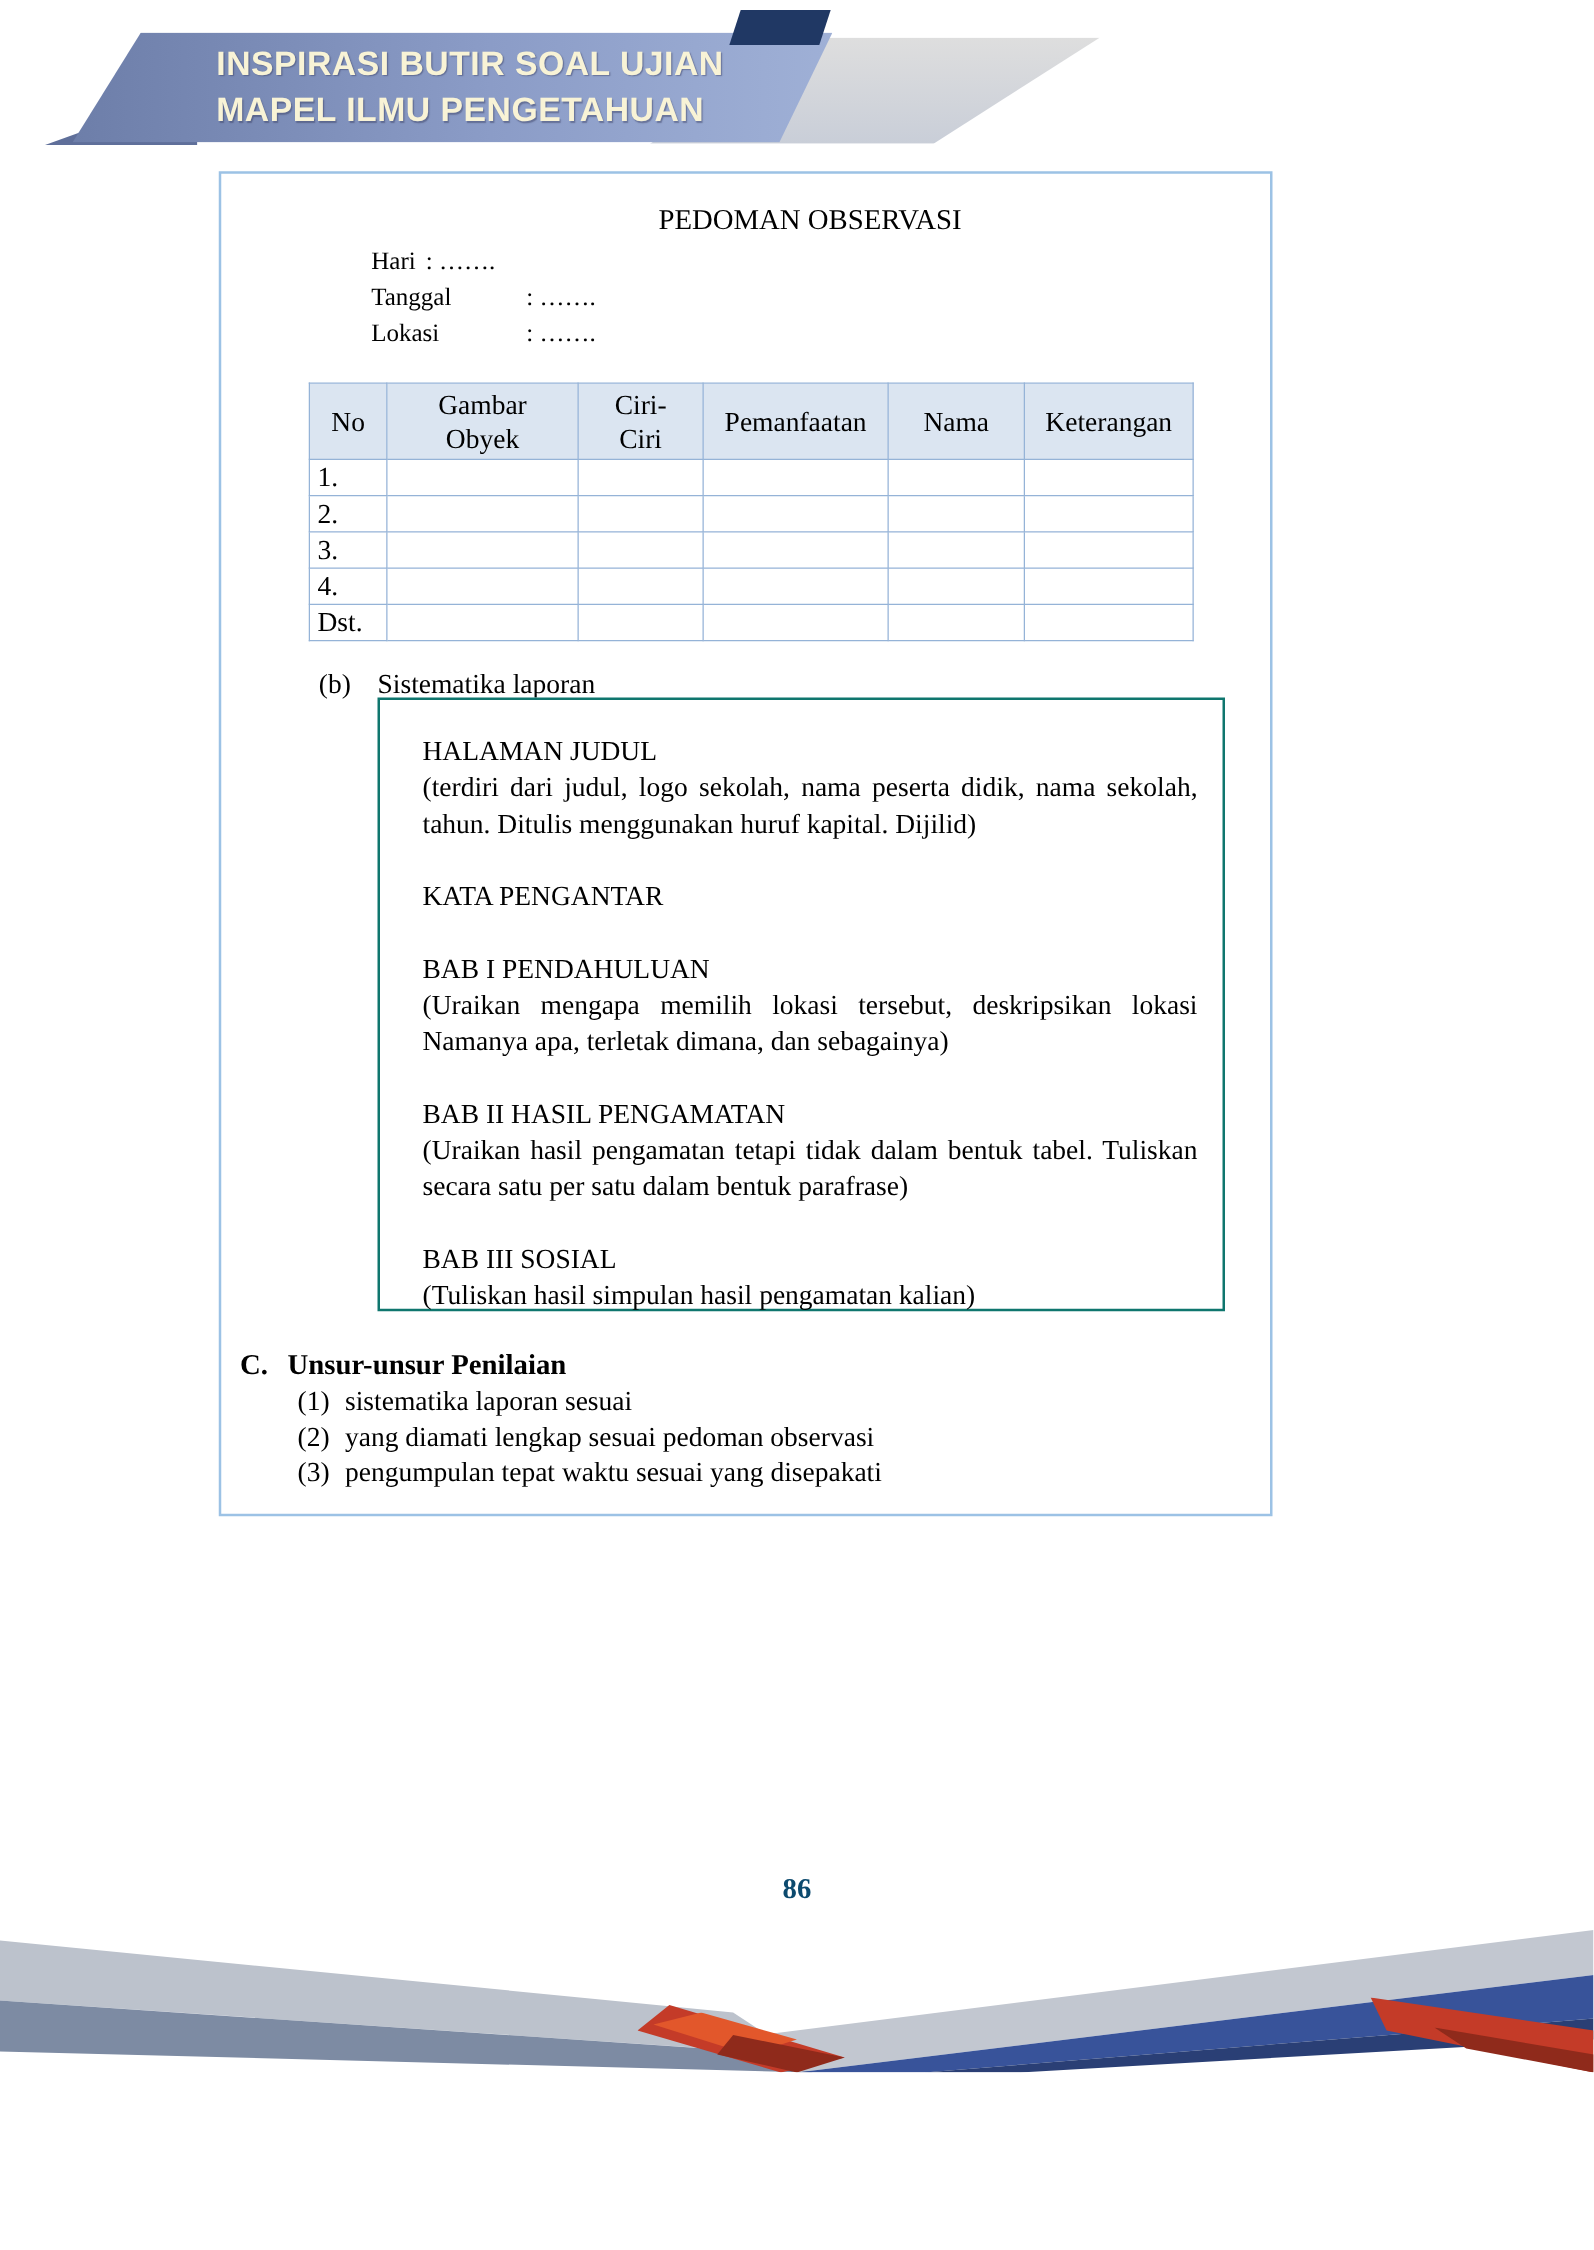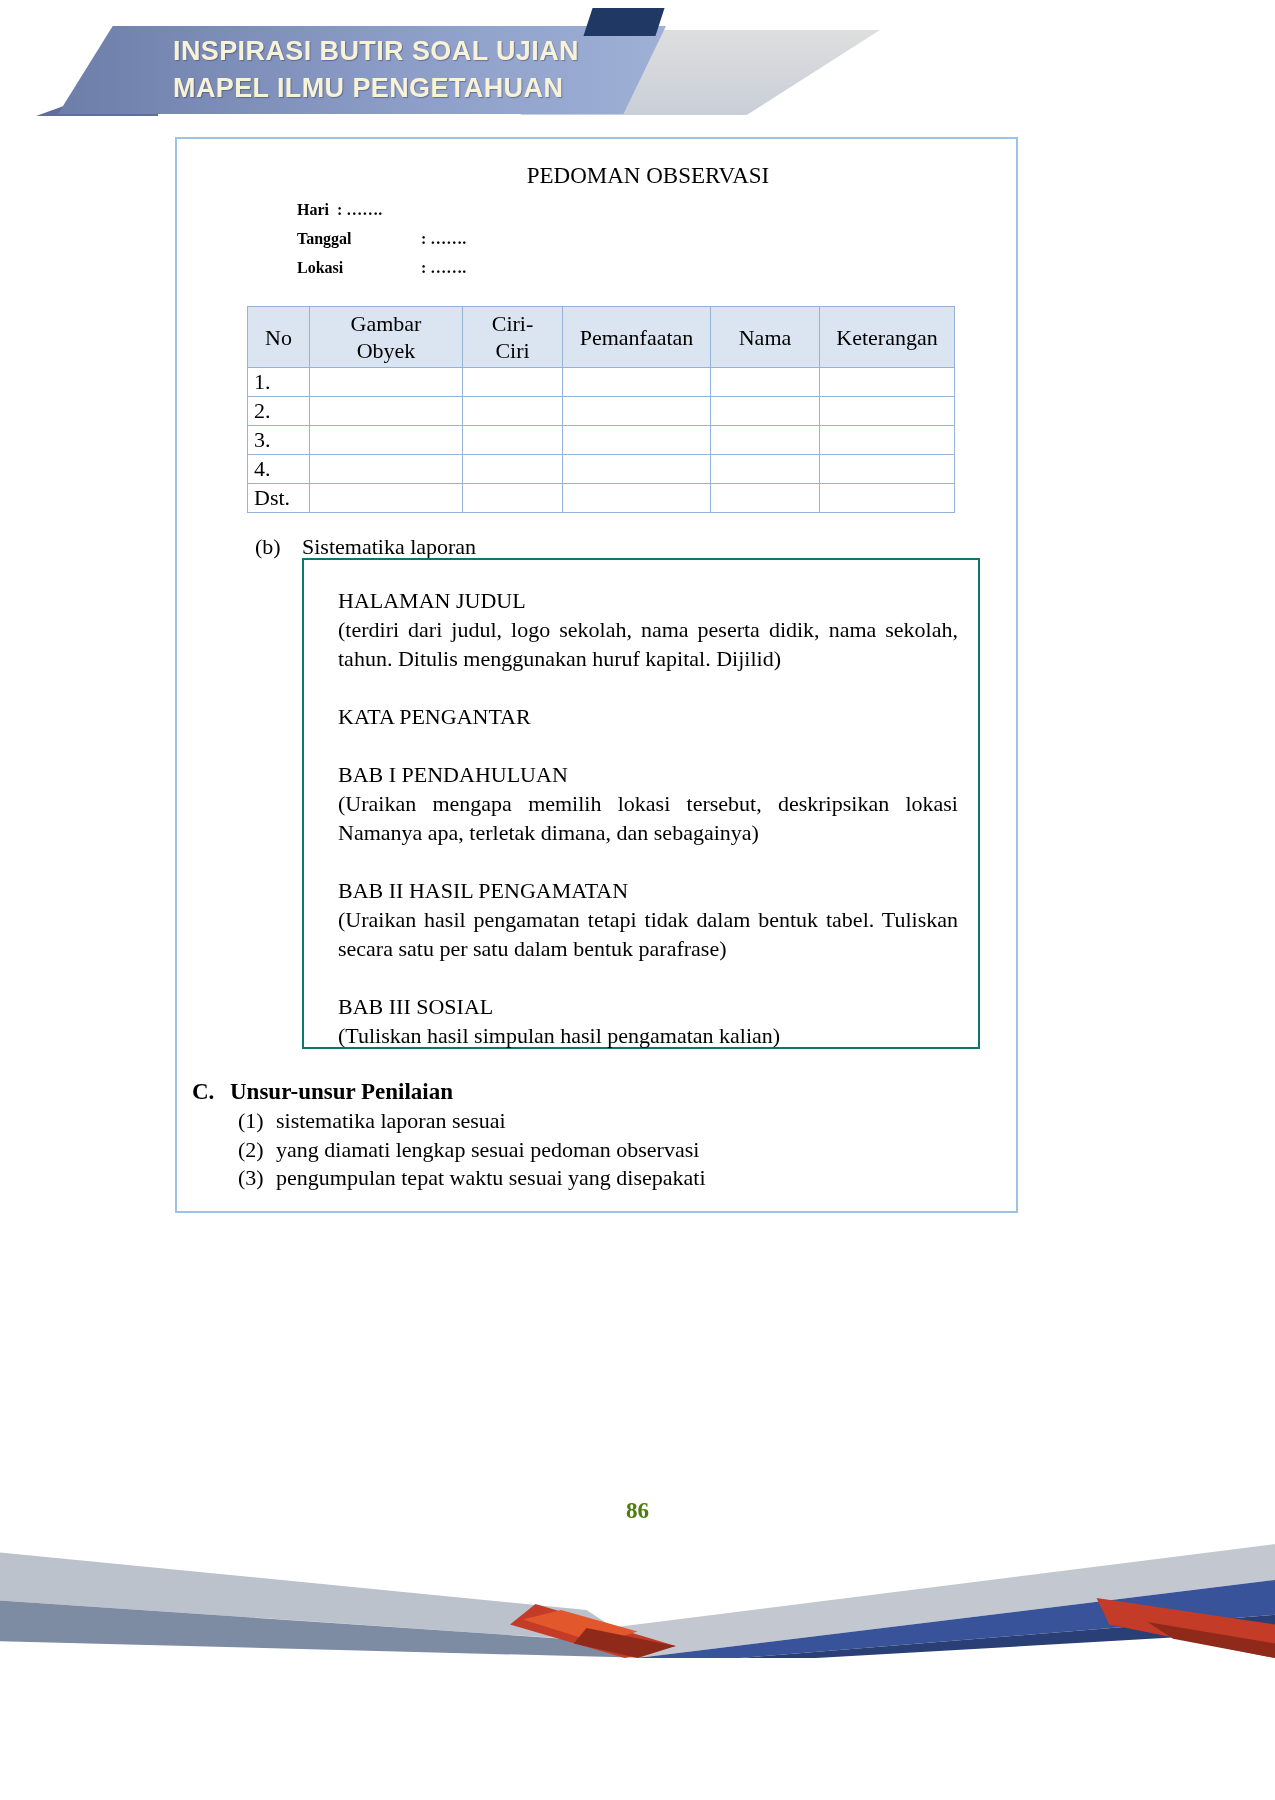--- a/index.html
+++ b/index.html
@@ -33,21 +33,21 @@
     position:absolute; left:588px; top:8px; width:72px; height:28px; z-index:3;
     background:#203864; transform:skewX(-18deg);
   }
 
   
   .content-box {
     position:absolute; left:155px; top:137px; width:843px; height:1076px;
     border:2px solid #9cc2e5; background:#fff;margin-left:20px;
   }
   .obs-title { position:absolute; top:24px; left:115px; right:12px; text-align:center; font-size:23px; font-weight:normal; }
-  .fields { position:absolute; top:56px; left:120px; font-size:16px; line-height:29px;font-weight:bold; }
+  .fields { position:absolute; top:56px; left:120px; font-size:20px; line-height:29px; }
   .f-label-short { margin-right:8px; }
   .f-label-wide { display:inline-block; width:124px; }
 
   
   .obs-table { position:absolute; top:167px; left:70px; border-collapse:collapse; table-layout:fixed; font-size:22px; }
   .obs-table th, .obs-table td { border:1px solid #95b3d7; }
   .obs-table th {
     background:#dbe5f1; font-weight:normal; text-align:center; vertical-align:middle;
     white-space:pre-line; line-height:27px; padding:3px 2px; height:56px;
   }
@@ -69,21 +69,21 @@
   
   .penilaian { position:absolute; top:938px; left:15px; font-size:22px; }
   .pen-title { font-weight:bold; font-size:23px; line-height:30px; }
   .pen-label { display:inline-block; width:38px; }
   .pen-item { margin-left:46px; line-height:28.5px; }
   .pen-num { display:inline-block; width:38px; }
 
   
   .page-number {
     position:absolute; top:1498px; left:0; width:100%; text-align:center;
-    font-size:23px; font-weight:bold; color:#4d7c0f;
+    font-size:23px; font-weight:bold; color:#0c4a6e;
   }
   .waves { position:absolute; top:1538px; left:0; width:1275px; height:120px; }
   .shape { position:absolute; inset:0; }
   .w-gray-l  { background:#bcc2cc; clip-path:polygon(0 12%, 46% 60%, 50% 88%, 0 52%); }
   .w-steel-l { background:#7d8ba3; clip-path:polygon(0 52%, 47% 86%, 51% 100%, 0 86%); }
   .w-gray-r  { background:#c2c7d0; clip-path:polygon(44% 80%, 100% 5%, 100% 35%, 50% 100%); }
   .w-blue-r  { background:#38539a; clip-path:polygon(50% 100%, 100% 35%, 100% 64%, 58% 100%); }
   .w-navy-r  { background:#2a3f75; clip-path:polygon(58% 100%, 100% 64%, 100% 78%, 64% 100%); }
   .w-red-c1  { background:#c43b28; clip-path:polygon(42% 55%, 53% 90%, 49% 100%, 40% 72%); }
   .w-orange-c{ background:#e2572b; clip-path:polygon(44% 60%, 50% 78%, 47% 88%, 41% 68%); }

